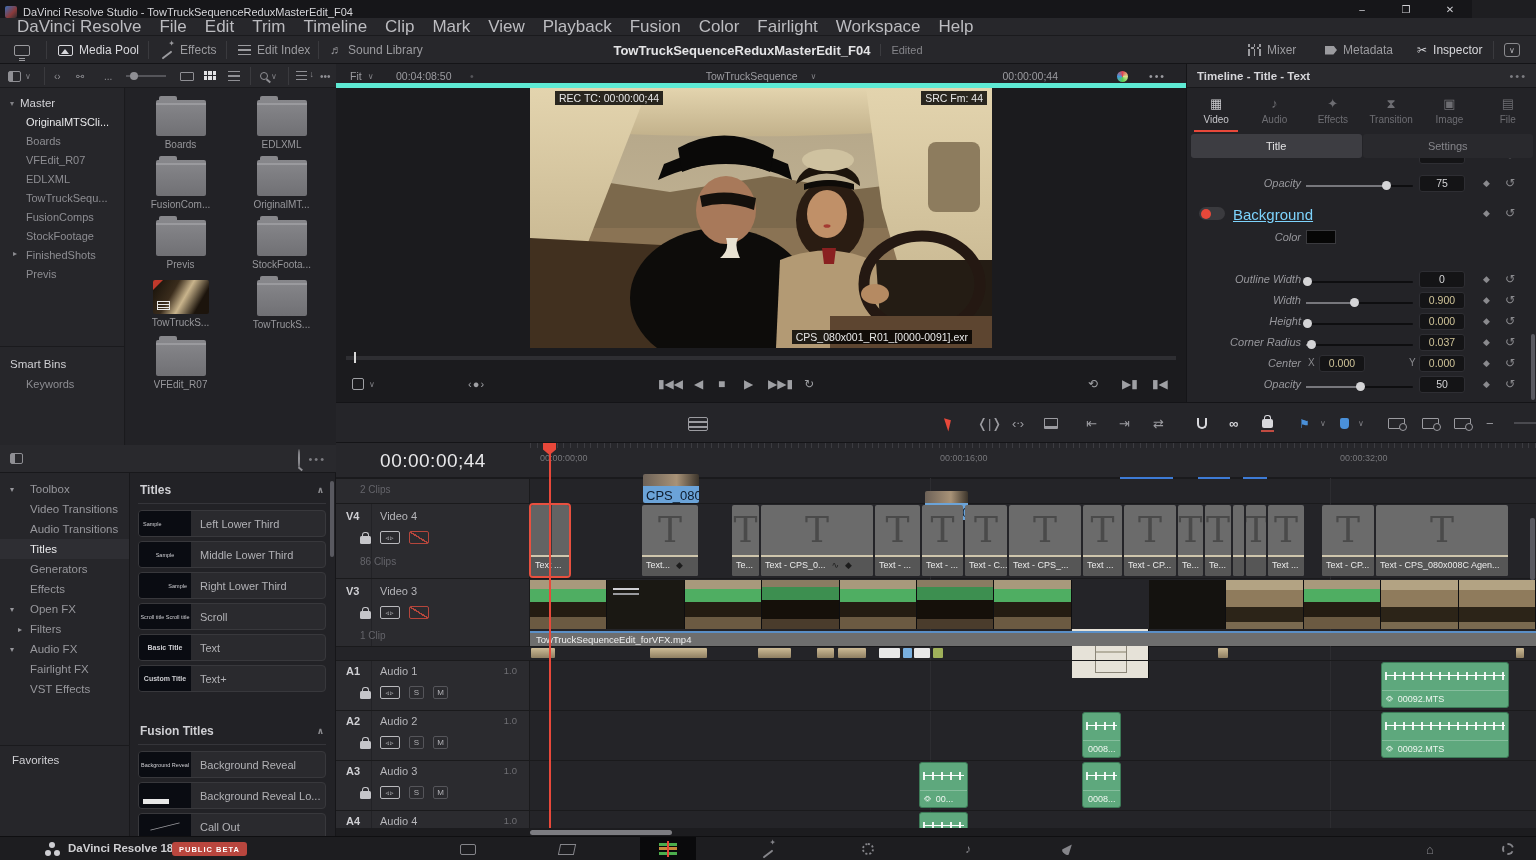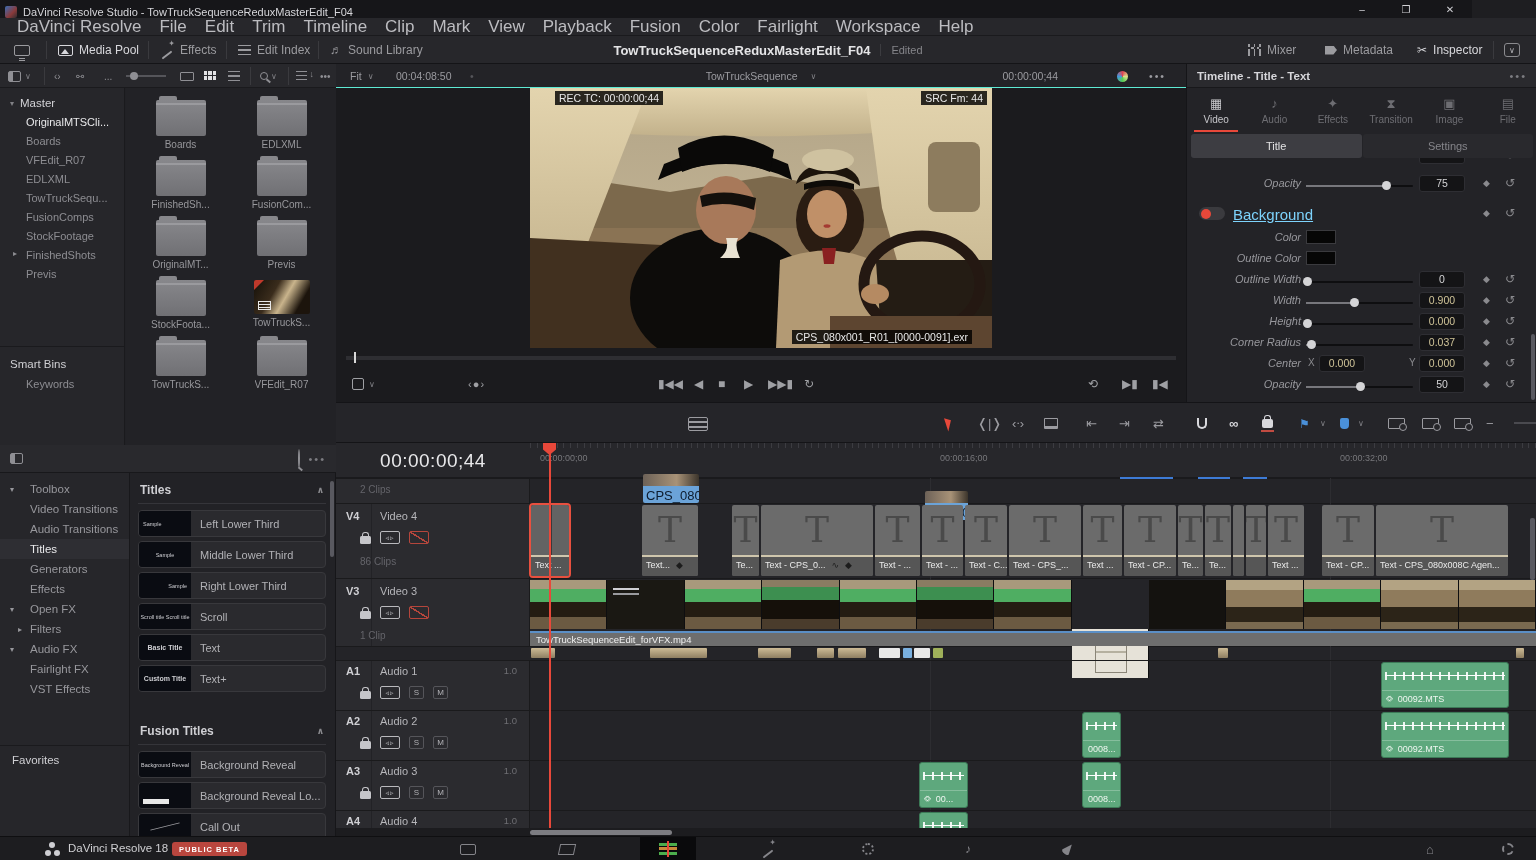--- a/index.html
+++ b/index.html
@@ -76,21 +76,21 @@
   .folder-icon::before { content:""; position:absolute; left:3px; top:-4px; width:18px; height:4px; background:#87878b; border-radius:2px 2px 0 0; }
   .folder-icon::after { content:""; position:absolute; left:0; top:3px; width:50px; height:2px; background:#9a9a9e; }
   .folder-label { font-size:10px; color:#97979b; max-width:98px; overflow:hidden; white-space:nowrap; }
   .clip-thumb { width:56px; height:34px; border-radius:2px; position:relative; margin-top:4px;
     background:linear-gradient(120deg,#151009 0%,#3a2c1c 35%,#c9b48c 55%,#1c140c 80%); overflow:hidden; }
   .clip-thumb::before { content:""; position:absolute; left:0; top:0; border-top:10px solid #c0392b; border-right:10px solid transparent; }
   .clip-film { position:absolute; left:4px; bottom:4px; width:13px; height:9px; border:1px solid #e8e8e8; background:repeating-linear-gradient(180deg,transparent 0 2px,#e8e8e8 2px 3px); }
 
   
   #viewer { position:absolute; left:336px; top:64px; width:850px; height:338px; background:#1b1b1e; }
-  #viewer-header { position:absolute; left:0; top:0; width:850px; height:24px; background:#232327; border-bottom:1px solid #5eead4; }
+  #viewer-header { position:absolute; left:0; top:0; width:850px; height:24px; background:#232327; border-bottom:5px solid #5eead4; }
   #viewer-header .vh { position:absolute; top:0; height:24px; display:flex; align-items:center; gap:5px; font-size:10.5px; color:#9b9ba0; }
   #vh-seq { left:50%; transform:translateX(-50%); font-size:11px; color:#b8b8bc; }
   #vh-tc { right:128px; color:#c9c9cd; font-size:11px; }
   .color-dot { width:11px; height:11px; border-radius:50%; background:conic-gradient(#d45,#dd8,#5c5,#49d,#d45); }
   .dots3 { letter-spacing:2px; color:#7c7c81; font-size:11px; }
 
   #video-frame { position:absolute; left:194px; top:24px; width:462px; height:260px; background:#000; overflow:hidden; }
   .overlay-box { position:absolute; background:rgba(0,0,0,0.82); color:#e8e8e8; font-size:10.5px; padding:1px 4px; white-space:nowrap; }
   #scrubbar { position:absolute; left:10px; top:292px; width:830px; height:4px; background:#2e2e32; }
   #scrub-tick { position:absolute; left:18px; top:288px; width:2px; height:11px; background:#d8d8d8; }
@@ -227,21 +227,21 @@
   #playhead-line { position:absolute; left:213px; top:0; width:1.5px; height:385px; background:#e8483a; z-index:30; }
   #playhead-cap { position:absolute; left:207px; top:0; width:13px; height:12px; background:#e8483a; clip-path:polygon(0 0,100% 0,100% 55%,50% 100%,0 55%); z-index:31; }
   #tl-hscroll { position:absolute; left:0; top:385px; width:1200px; height:8px; background:#1c1c1f; }
   #tl-hscroll .thumb { position:absolute; left:194px; top:1.5px; width:142px; height:5px; background:#7c7c81; border-radius:3px; }
   #tl-vscroll { position:absolute; left:1194px; top:75px; width:5px; height:62px; background:#595960; border-radius:2px; }
 
   
   #taskbar { position:absolute; left:0; top:836px; width:1536px; height:24px; background:#1d1d20; border-top:1px solid #0f0f11; }
   #tb-logo { position:absolute; left:45px; top:5px; width:15px; height:14px; }
   #tb-logo i { position:absolute; width:6px; height:6px; border-radius:50%; background:#cfcfd3; }
-  #tb-appname { position:absolute; left:68px; top:5px; font-size:11.5px; color:#cfcfd2; }
+  #tb-appname { position:absolute; left:68px; top:5px; font-size:11.5px; color:#cfcfd2;font-weight:bold; }
   #tb-badge { position:absolute; left:172px; top:5px; background:#b9463e; color:#fff; font-size:7.5px; font-weight:bold; letter-spacing:1px; padding:2.5px 7px; border-radius:3px; }
   .page-ic { position:absolute; top:0; width:56px; height:24px; display:flex; align-items:center; justify-content:center; color:#85858a; font-size:12px; }
   .page-ic.active { background:#0a0a0c; }
   .i-edit-page { width:18px; height:12px; background:linear-gradient(180deg,#4cae4c 0 3px,transparent 3px 4.5px,#c9893a 4.5px 7.5px,transparent 7.5px 9px,#4cae4c 9px 12px); position:relative; }
   .i-edit-page::after { content:""; position:absolute; left:8px; top:-2px; width:1.5px; height:16px; background:#e8483a; }
   .i-media-page { width:16px; height:11px; border:1px solid currentColor; border-radius:2px; }
   .i-cut-page { width:16px; height:11px; border:1px solid currentColor; transform:skewX(-12deg); }
   .i-color-page { width:12px; height:12px; border:2px dotted currentColor; border-radius:50%; }
   .i-rocket { width:0; height:0; border-left:5px solid transparent; border-right:5px solid transparent; border-bottom:12px solid currentColor; transform:rotate(40deg); border-radius:40%; }
   .i-home { font-size:13px; }
@@ -387,24 +387,20 @@
     </div>
     <div id="mp-grid">
 
     <div class="folder-cell">
           <span class="folder-icon"></span>
           <span class="folder-label">Boards</span>
         </div>
         <div class="folder-cell">
           <span class="folder-icon"></span>
           <span class="folder-label">EDLXML</span>
-        </div>
-        <div class="folder-cell">
-          <span class="folder-icon"></span>
-          <span class="folder-label">FinishedSh...</span>
         </div>
         <div class="folder-cell">
           <span class="folder-icon"></span>
           <span class="folder-label">FusionCom...</span>
         </div>
         <div class="folder-cell">
           <span class="folder-icon"></span>
           <span class="folder-label">OriginalMT...</span>
         </div>
         <div class="folder-cell">
@@ -573,24 +569,20 @@
             <span class="tknob"></span>
           </span>
         <span id="bg-section-label">Background</span>
         <span class="kf">◆</span>
         <span class="reset">↺</span>
       </div>
       <div class="insp-row" style="top:70px">
         <span class="insp-label">Color</span>
         <span class="swatch"></span>
       </div>
-      <div class="insp-row" style="top:91px">
-        <span class="insp-label">Outline Color</span>
-        <span class="swatch"></span>
-      </div>
       <div class="insp-row" style="top:112px">
         <span class="insp-label">Outline Width</span>
         <span class="slider">
             <span class="fill" style="width:1%"></span>
             <span class="knob" style="left:1%"></span>
           </span>
         <span class="valbox">0</span>
         <span class="kf">◆</span>
           <span class="reset">↺</span>
       </div>

